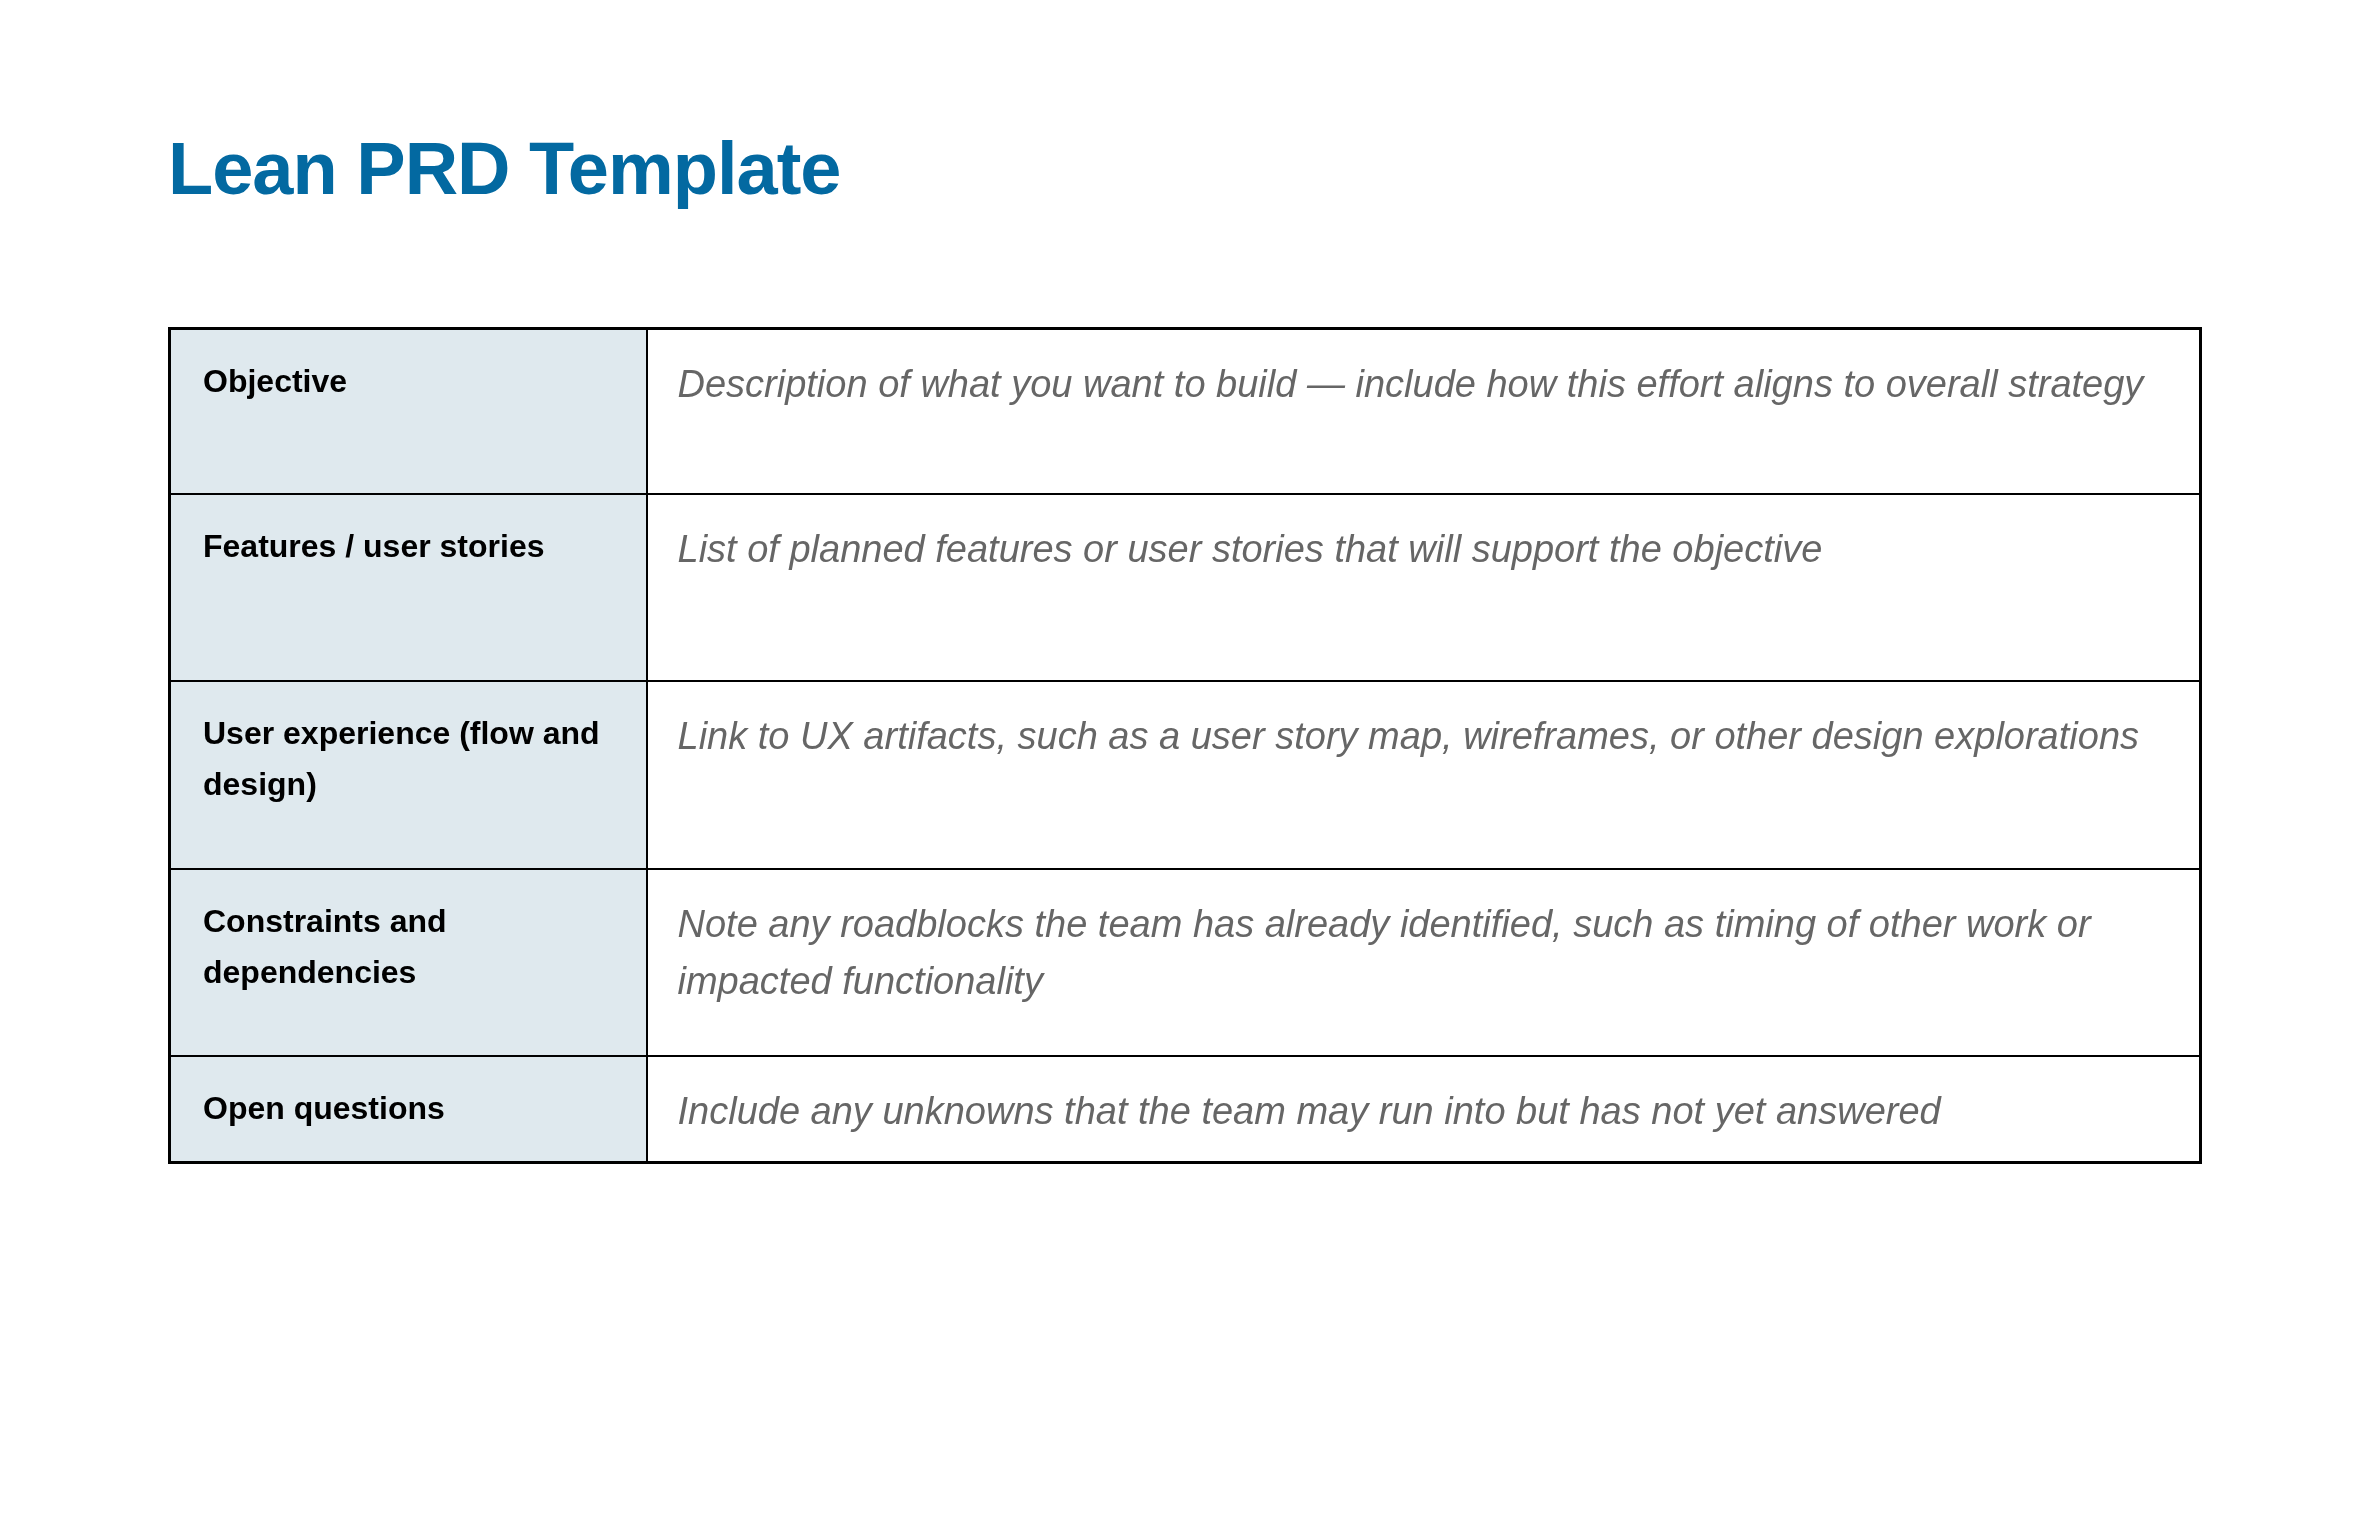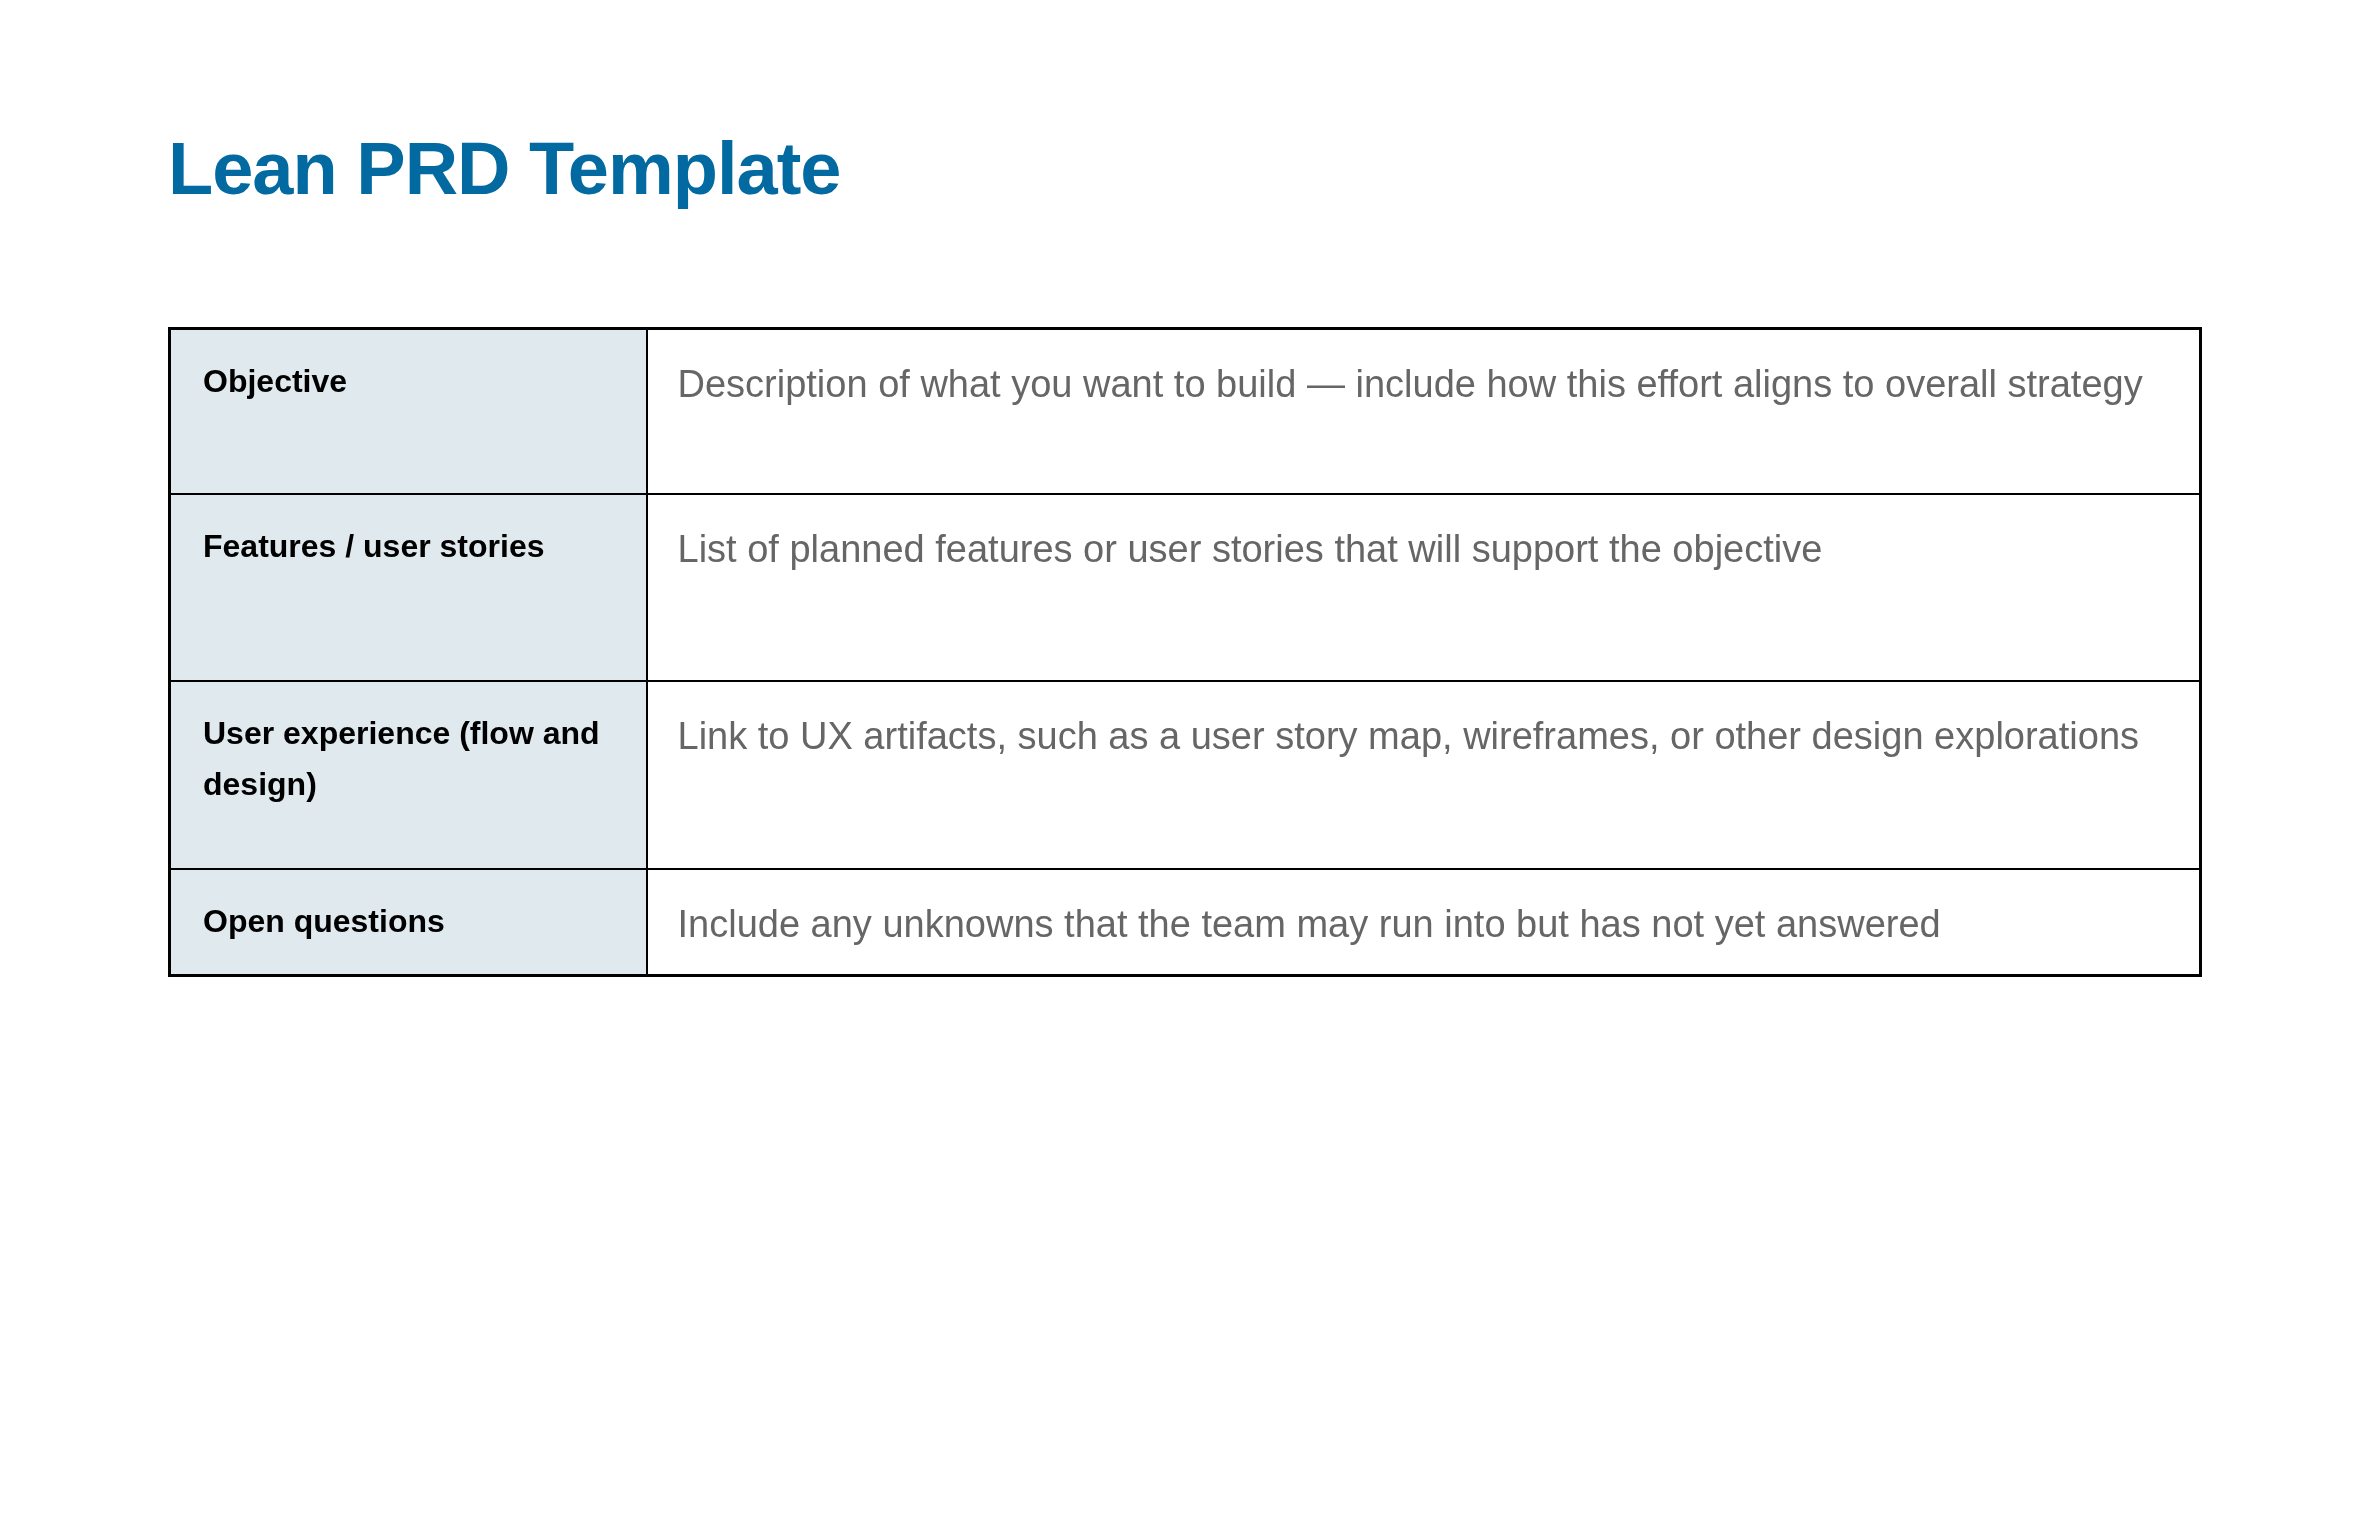--- a/index.html
+++ b/index.html
@@ -48,20 +48,21 @@
     padding: 26px 24px 10px 32px;
     font-size: 32px;
     font-weight: 700;
     color: #000000;
     line-height: 1.62;
   }
   td.desc-cell {
     background: #ffffff;
     padding: 26px 48px 10px 30px;
     font-size: 38px;
+    font-style: italic;
     color: #666666;
     line-height: 1.5;
     margin-left: 32px;
   }
   tr.row-1 td { height: 165px; }
   tr.row-2 td { height: 186px; }
   tr.row-3 td { height: 187px; }
   tr.row-4 td { height: 188px; }
   tr.row-5 td { height: 187px; }
   tr.row-6 td { height: 107px; }
@@ -80,20 +81,24 @@
         <td class="desc-cell">Description of what you want to build — include how this effort aligns to overall strategy</td>
       </tr>
       <tr class="row-3">
         <td class="label-cell">Features / user stories</td>
         <td class="desc-cell">List of planned features or user stories that will support the objective</td>
       </tr>
       <tr class="row-4">
         <td class="label-cell">User experience (flow and design)</td>
         <td class="desc-cell">Link to UX artifacts, such as a user story map, wireframes, or other design explorations</td>
       </tr>
+      <tr class="row-5">
+        <td class="label-cell">Constraints and dependencies</td>
+        <td class="desc-cell">Note any roadblocks the team has already identified, such as timing of other work or impacted functionality</td>
+      </tr>
       <tr class="row-6">
         <td class="label-cell">Open questions</td>
         <td class="desc-cell">Include any unknowns that the team may run into but has not yet answered</td>
       </tr>
     </tbody>
   </table>
 
 </div>
 
 </body></html>

